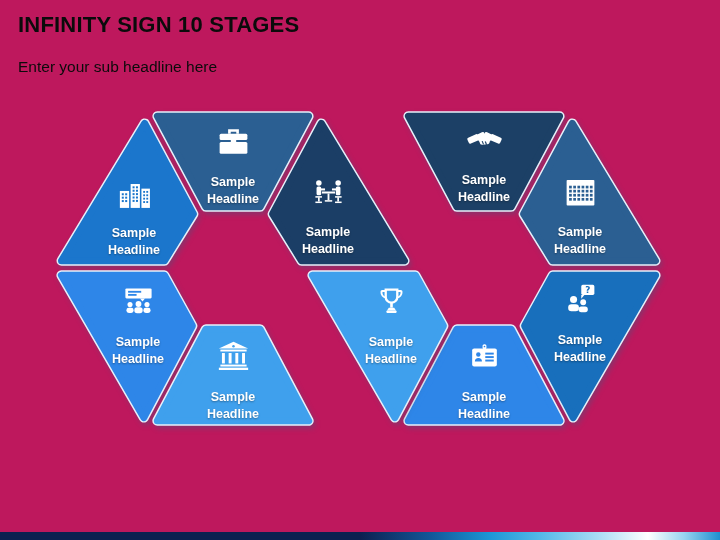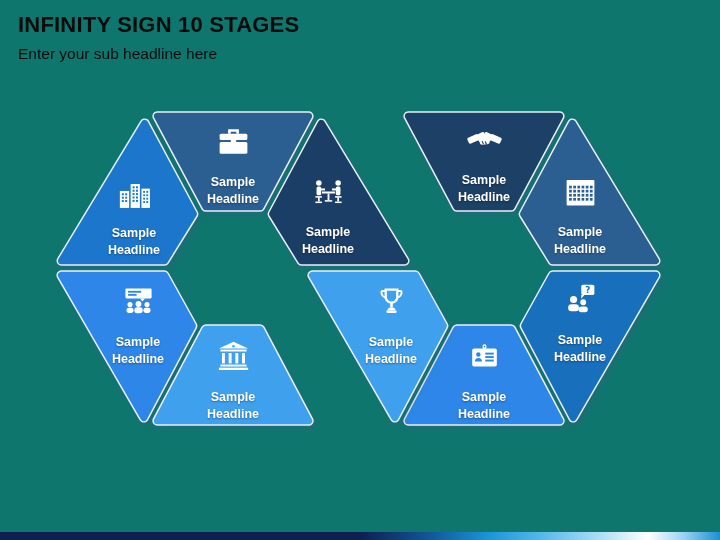--- a/index.html
+++ b/index.html
@@ -1,33 +1,33 @@
 <!DOCTYPE html>
 <html><head>
 <meta charset="utf-8">
 <style>
   html,body{margin:0;padding:0;}
   body{font-family:"Liberation Sans", sans-serif;}
   .slide{position:relative;width:720px;height:540px;background:#F1F1F2;overflow:hidden;}
   .header{position:absolute;left:18px;top:12px;}
   .title{font-size:22px;font-weight:700;color:#0b0b0b;letter-spacing:.2px;}
-  .subtitle{font-size:15.5px;color:#0b0b0b;margin-top:7px;}
+  .subtitle{font-size:15.5px;color:#0b0b0b;margin-top:20px;}
   #diagram-svg{position:absolute;left:0;top:0;}
   .shape-g{filter:drop-shadow(2px 3px 2.5px rgba(60,90,130,.38));}
   .stage-content{position:absolute;width:96px;display:flex;flex-direction:column;align-items:center;pointer-events:none;}
   .stage-icon{width:37px;height:37px;}
   .stage-icon svg{width:100%;height:100%;display:block;}
   .stage-label{margin-top:14px;width:78px;text-align:center;color:#fff;font-weight:700;
                font-size:12.5px;line-height:1.32;text-shadow:0 1px 2px rgba(0,0,0,.35);}
   .footer-bar{position:absolute;left:0;bottom:0;width:720px;height:8px;}
 </style>
 </head>
 <body>
 
-<div class="slide" style="background: #0f766e;">
+<div class="slide" style="background: #be185d;">
   <div class="header">
     <div class="title">INFINITY SIGN 10 STAGES</div>
     <div class="subtitle">Enter your sub headline here</div>
   </div>
 
   <svg id="diagram-svg" width="720" height="540" viewBox="0 0 720 540">
       <g class="shape-g">
         <polygon points="144.7,123.4 193.4,214.0 164.4,260.8 61.5,260.8" fill="#E7F0FA" stroke="#E7F0FA" stroke-width="10" stroke-linejoin="round"></polygon>
         <polygon points="144.7,123.4 193.4,214.0 164.4,260.8 61.5,260.8" fill="#1B76CC" stroke="#1B76CC" stroke-width="7" stroke-linejoin="round"></polygon>
       </g>

